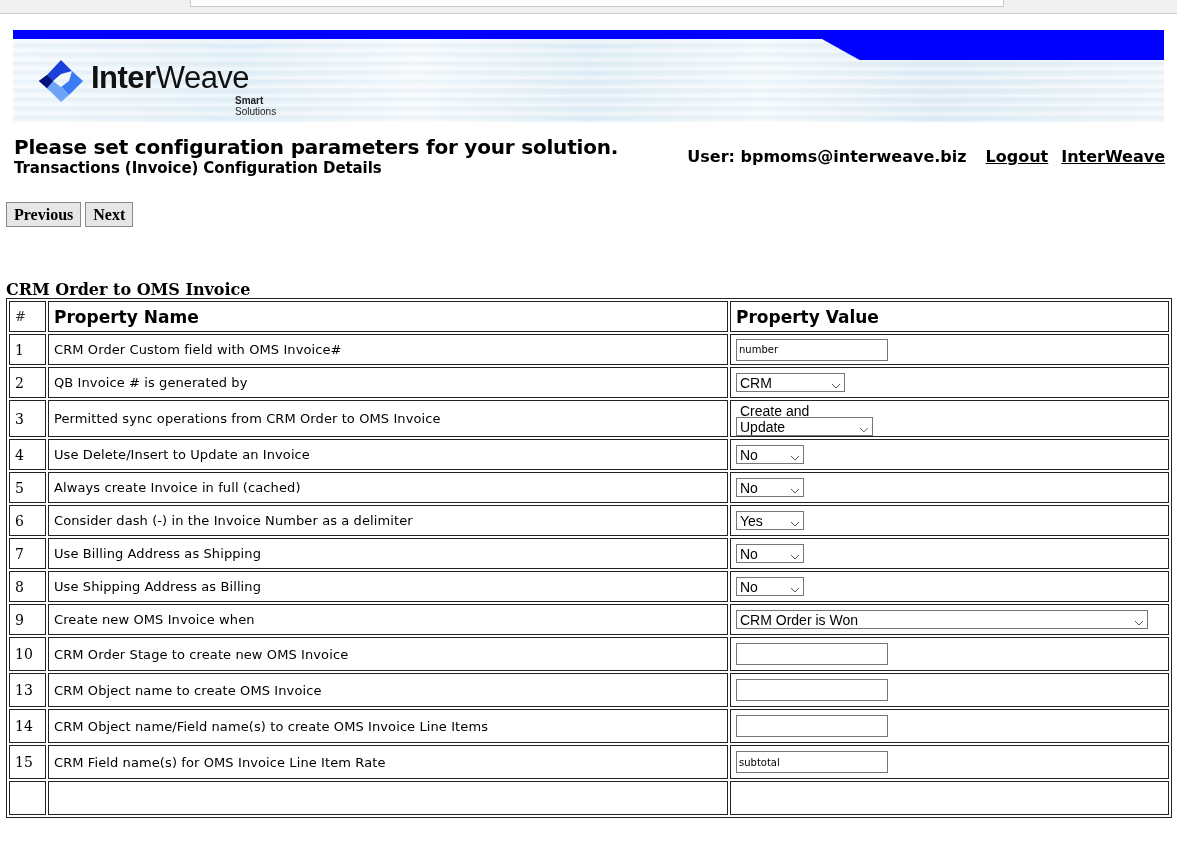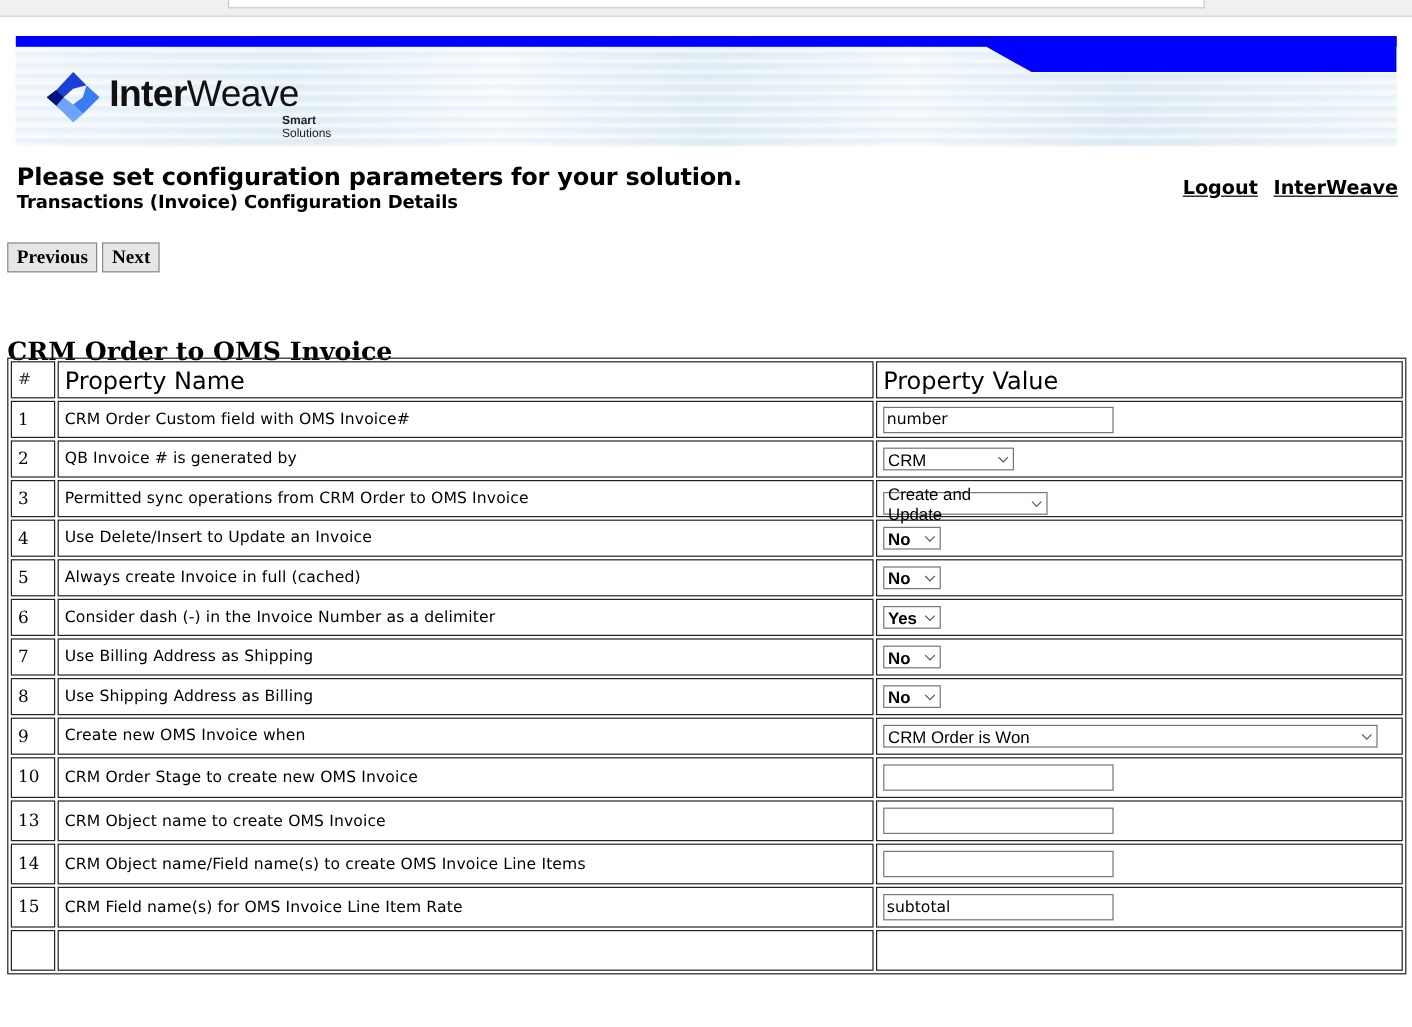--- a/index.html
+++ b/index.html
@@ -74,57 +74,57 @@
   .navbtns { position: absolute; left: 6px; top: 202px; display: flex; gap: 4px; }
   .btn {
     height: 25px; padding: 0 7px;
     background: #e6e6e6; border: 1px solid #8a8a8a;
     font-family: Liberation Serif, serif; font-weight: bold; font-size: 16px;
     color: #000; line-height: 23px; box-sizing: border-box; cursor: pointer;
   }
   
   .sec-title {
     position: absolute; left: 6px; top: 280px;
-    font-family: "DejaVu Serif", "Liberation Serif", serif; font-weight: bold; font-size: 21px;
+    font-family: "DejaVu Serif", "Liberation Serif", serif; font-weight: bold; font-size: 16px;
   }
   table.cfg {
     position: absolute; left: 6px; top: 298px; width: 1166px;
     border: 1px solid #222; border-spacing: 2px; border-collapse: separate;
   }
   table.cfg td, table.cfg th {
     border: 1px solid #222; text-align: left; vertical-align: middle;
     padding: 0 5px;
   }
   table.cfg th {
-    height: 29px; font-family: "DejaVu Sans", sans-serif; font-weight: normal; font-size: 20px;
+    height: 29px; font-family: "DejaVu Sans", sans-serif; font-weight: bold; font-size: 17px;
   }
   table.cfg th.num { font-family: "DejaVu Serif", serif; font-weight: normal; font-size: 13px; color: #333; }
   table.cfg td.num {
     width: 25px; font-family: "DejaVu Serif", serif; font-size: 14px;
   }
   table.cfg td.name {
     width: 668px; font-family: "DejaVu Sans", sans-serif; font-size: 13px; letter-spacing: 0.1px;
   }
   table.cfg tr.r-sm td { height: 29px; }
   table.cfg tr.r-lg td { height: 32px; }
   .txt {
-    width: 192px; height: 22px; box-sizing: border-box;
+    width: 152px; height: 22px; box-sizing: border-box;
     border: 1px solid #767676; padding: 1px 2px;
-    font-family: "DejaVu Sans", sans-serif; font-size: 13px; color: #000; background: #fff;
+    font-family: "DejaVu Sans", sans-serif; font-size: 10px; color: #000; background: #fff;
   }
   .sel {
-    display: inline-flex; align-items: center; justify-content: space-between;
+    display: inline-flex; align-items: flex-end; justify-content: space-between;
     height: 19px; box-sizing: border-box; border: 1px solid #767676; background: #fff;
     font-family: "Liberation Sans", sans-serif; font-size: 14px; color: #000;
     padding: 0 3px 0 3px; cursor: pointer;
   }
   .sel .chev { width: 10px; height: 10px; margin-left: 5px; display: inline-block; }
   .sel.w-crm { width: 109px; }
   .sel.w-cu { width: 137px; }
-  .sel.w-yn { width: 48px; font-weight: bold; }
+  .sel.w-yn { width: 68px; }
   .sel.w-won { width: 412px; }
 </style>
 </head>
 <body>
 
 <div class="topstrip">
   <div class="addr"></div>
 </div>
 
 <div class="banner">
@@ -140,20 +140,21 @@
     </svg>
     <div class="word"><b>Inter</b><span>Weave</span></div>
     <div class="sub"><b>Smart</b><span> Solutions</span></div>
   </div>
 </div>
 
 <div class="h-title">Please set configuration parameters for your solution.</div>
 <div class="h-sub">Transactions (Invoice) Configuration Details</div>
 
 <div class="userbar">
+  <span class="user">User: bpmoms@interweave.biz</span>
   <a class="logout">Logout</a>
   <a>InterWeave</a>
 </div>
 
 <div class="navbtns">
   <button class="btn">Previous</button>
   <button class="btn">Next</button>
 </div>
 
 <div class="sec-title">CRM Order to OMS Invoice</div>

